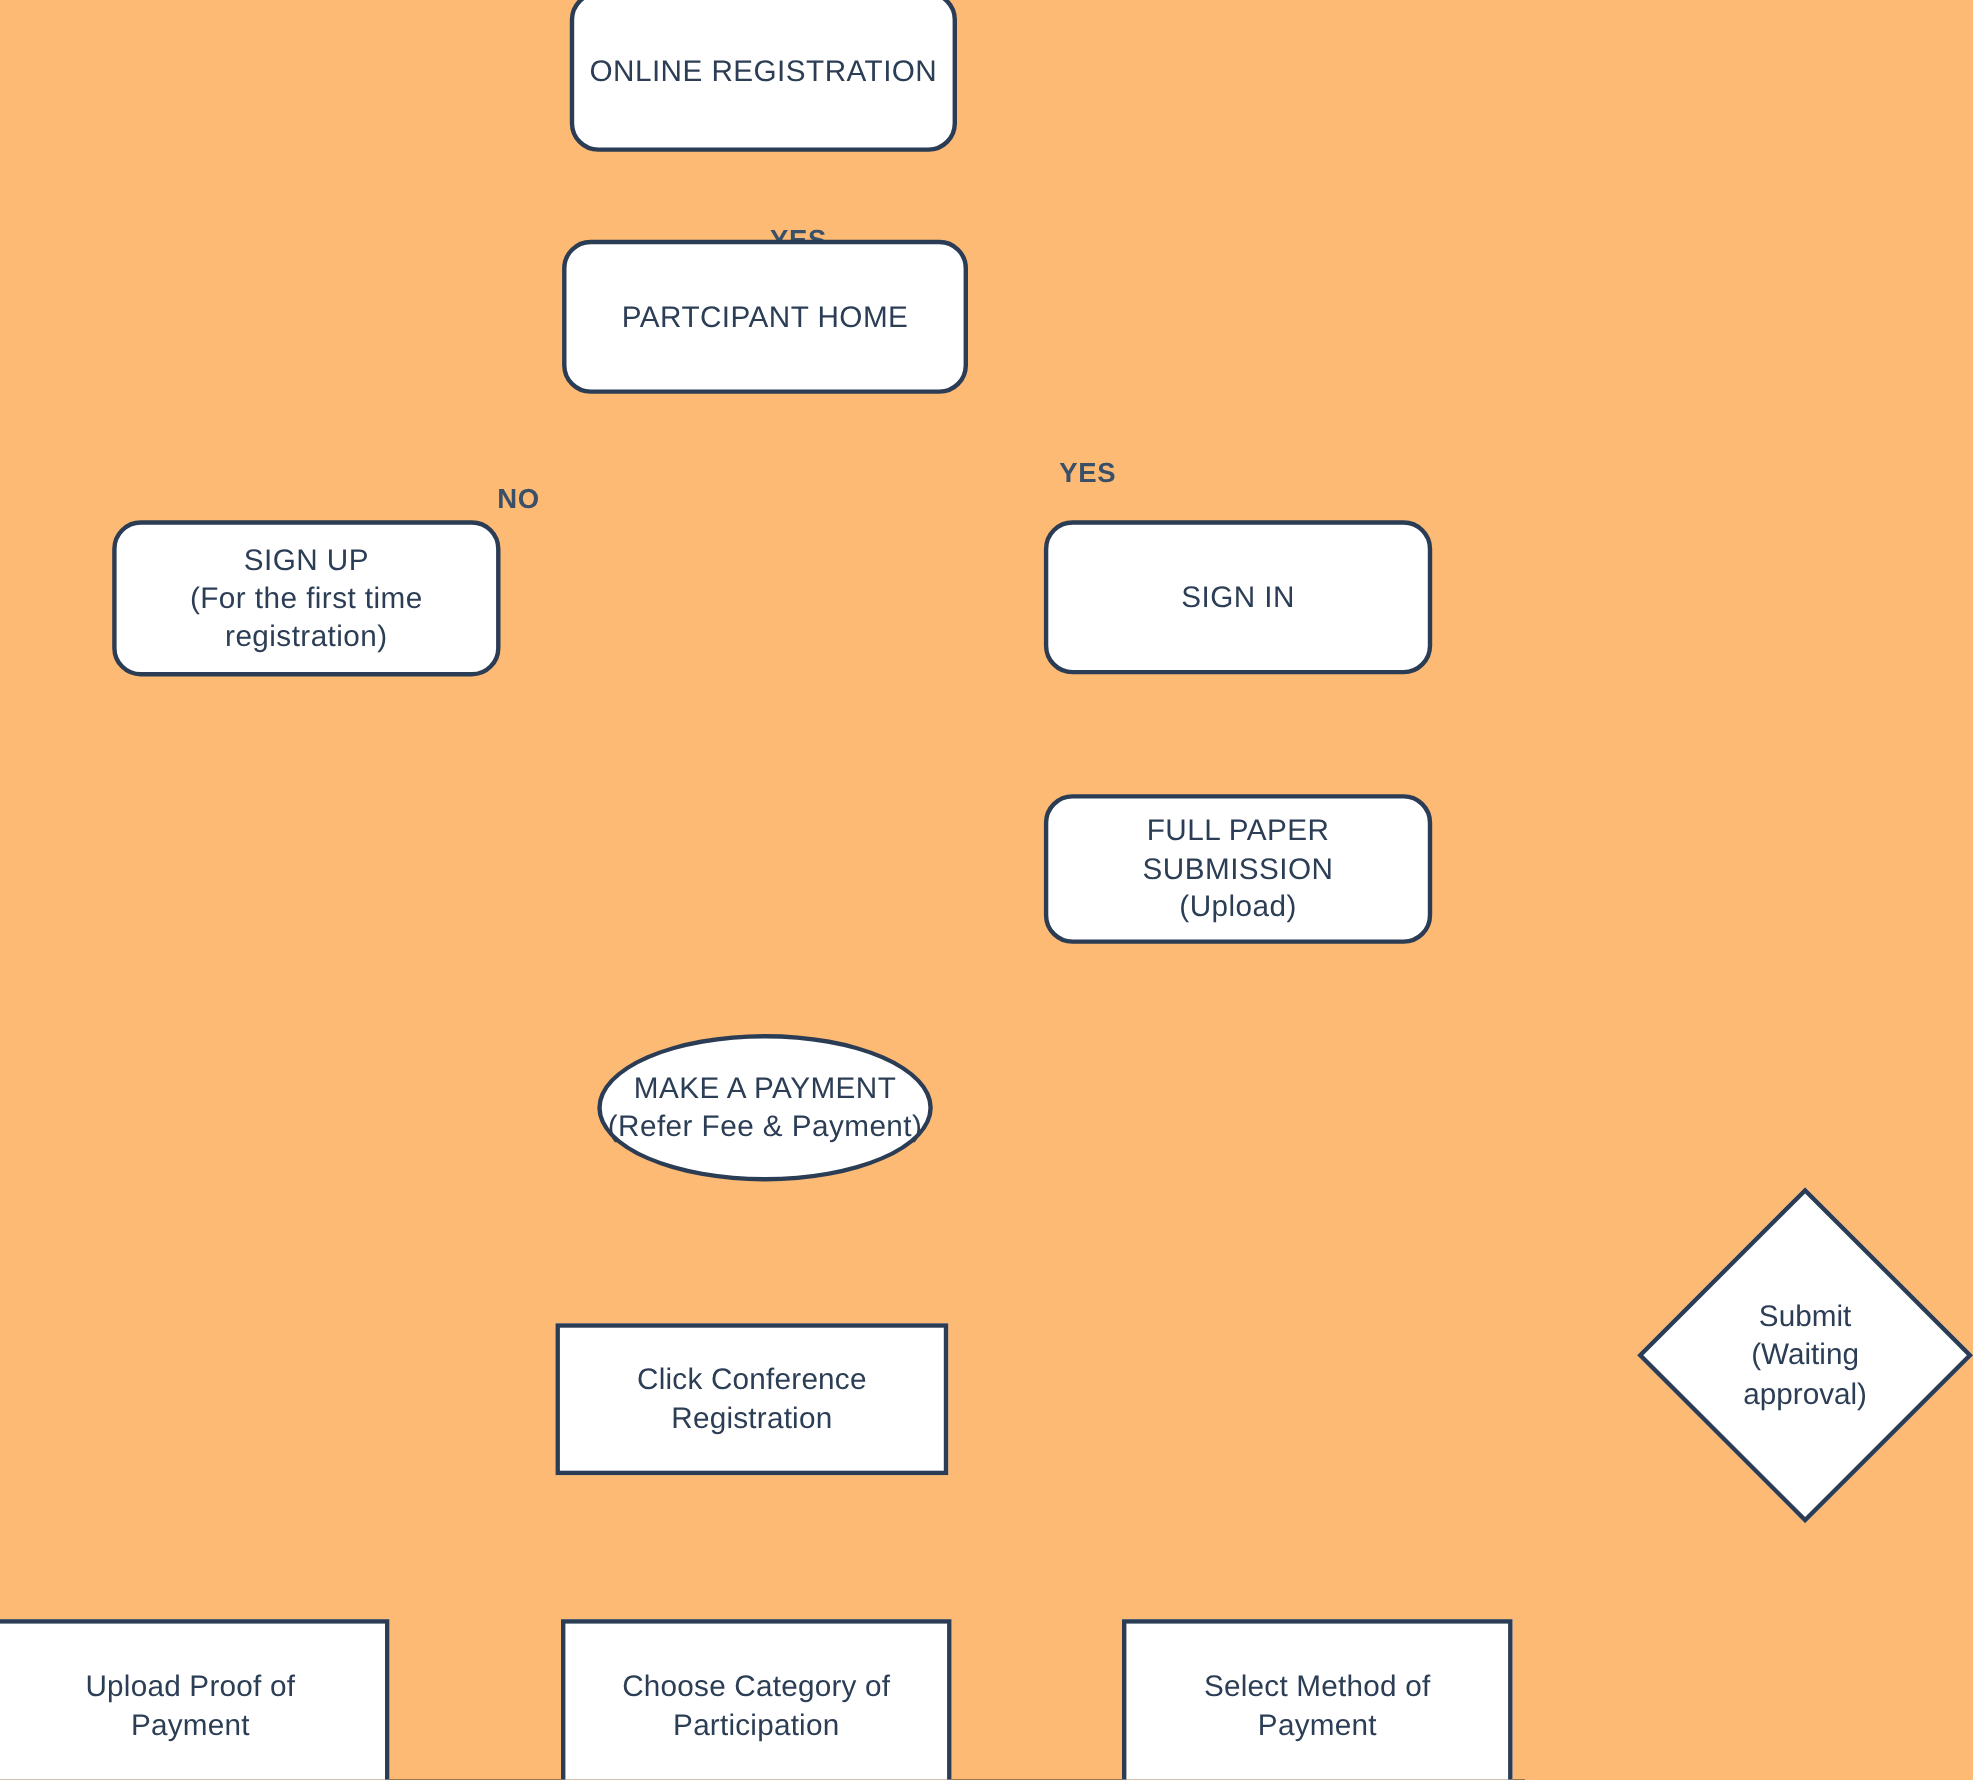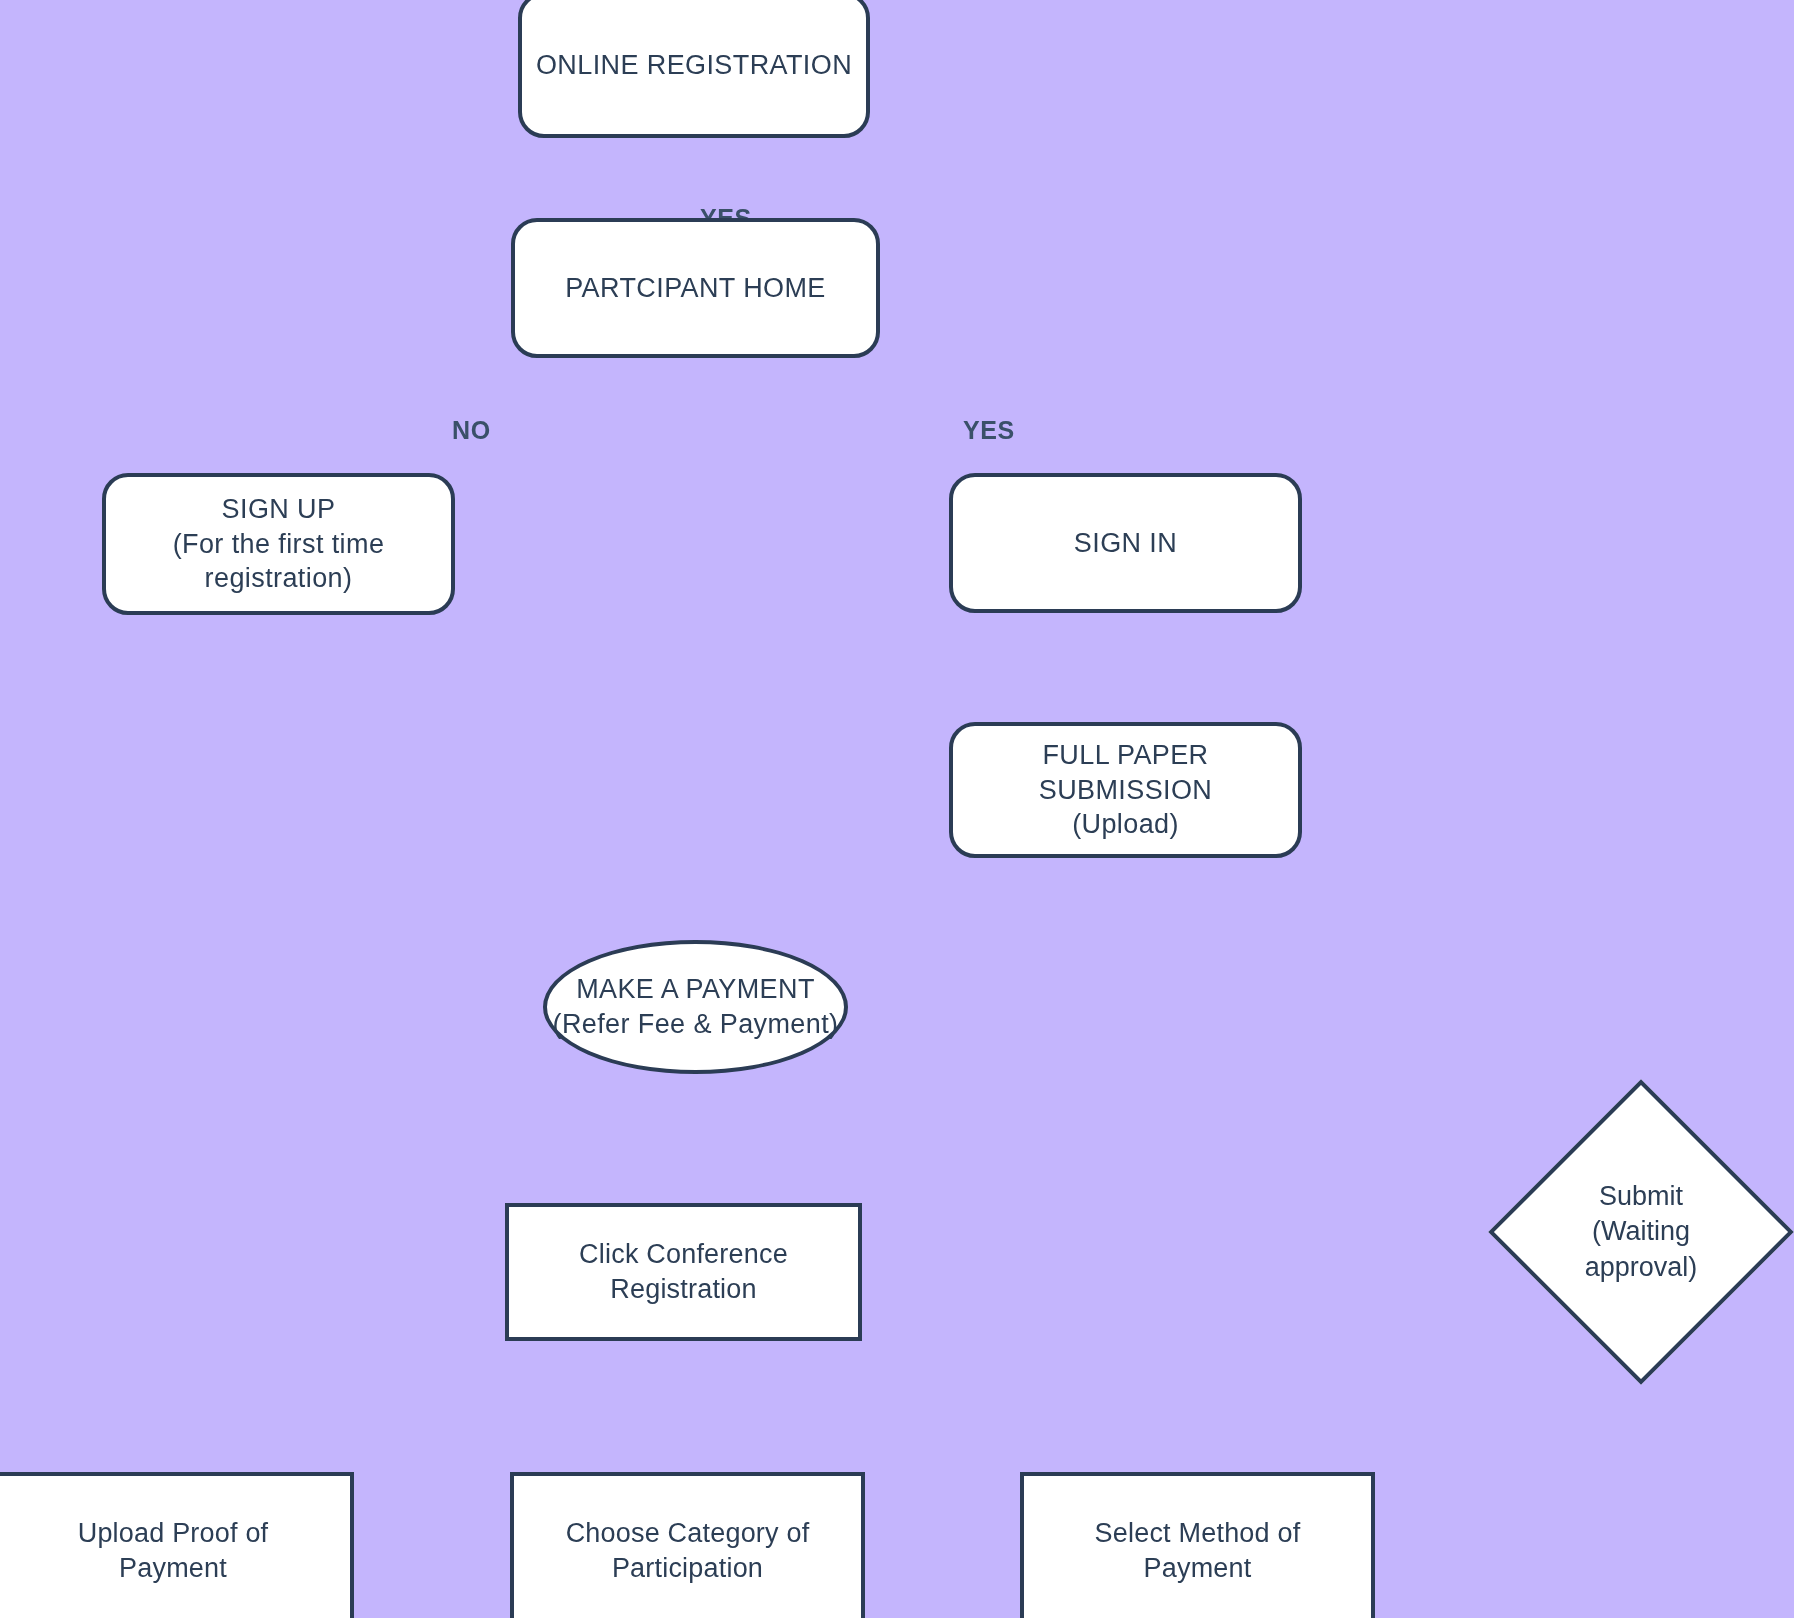--- a/index.html
+++ b/index.html
@@ -4,21 +4,21 @@
 <style>
   html, body {
     margin: 0;
     padding: 0;
     background: #000000;
   }
   #canvas {
     position: relative;
     width: 1794px;
     height: 1618px;
-    background: #c4b5fd;
+    background: #fdba74;
     overflow: hidden;
     font-family: "Liberation Sans", sans-serif;
   }
 
   
   .node {
     position: absolute;
     box-sizing: border-box;
     background: #ffffff;
     border: 4px solid #2b3c55;
@@ -78,21 +78,21 @@
 <body>
 
 <div id="canvas">
 
   <div class="node node-rounded t-upper" style="left:518px; top:-8px; width:352px; height:146px;">ONLINE REGISTRATION</div>
 
   <div class="edge-label" style="left:700px; top:176px;">YES</div>
 
   <div class="node node-rounded t-upper" style="left:511px; top:218px; width:369px; height:140px;">PARTCIPANT HOME</div>
 
-  <div class="edge-label" style="left:452px; top:388px;">NO</div>
+  <div class="edge-label" style="left:452px; top:412px;">NO</div>
 
   <div class="edge-label" style="left:963px; top:388px;">YES</div>
 
   <div class="node node-rounded t-upper" style="left:102px; top:473px; width:353px; height:142px;">SIGN UP
 (For the first time
 registration)</div>
 
   <div class="node node-rounded t-upper" style="left:949px; top:473px; width:353px; height:140px;">SIGN IN</div>
 
 

